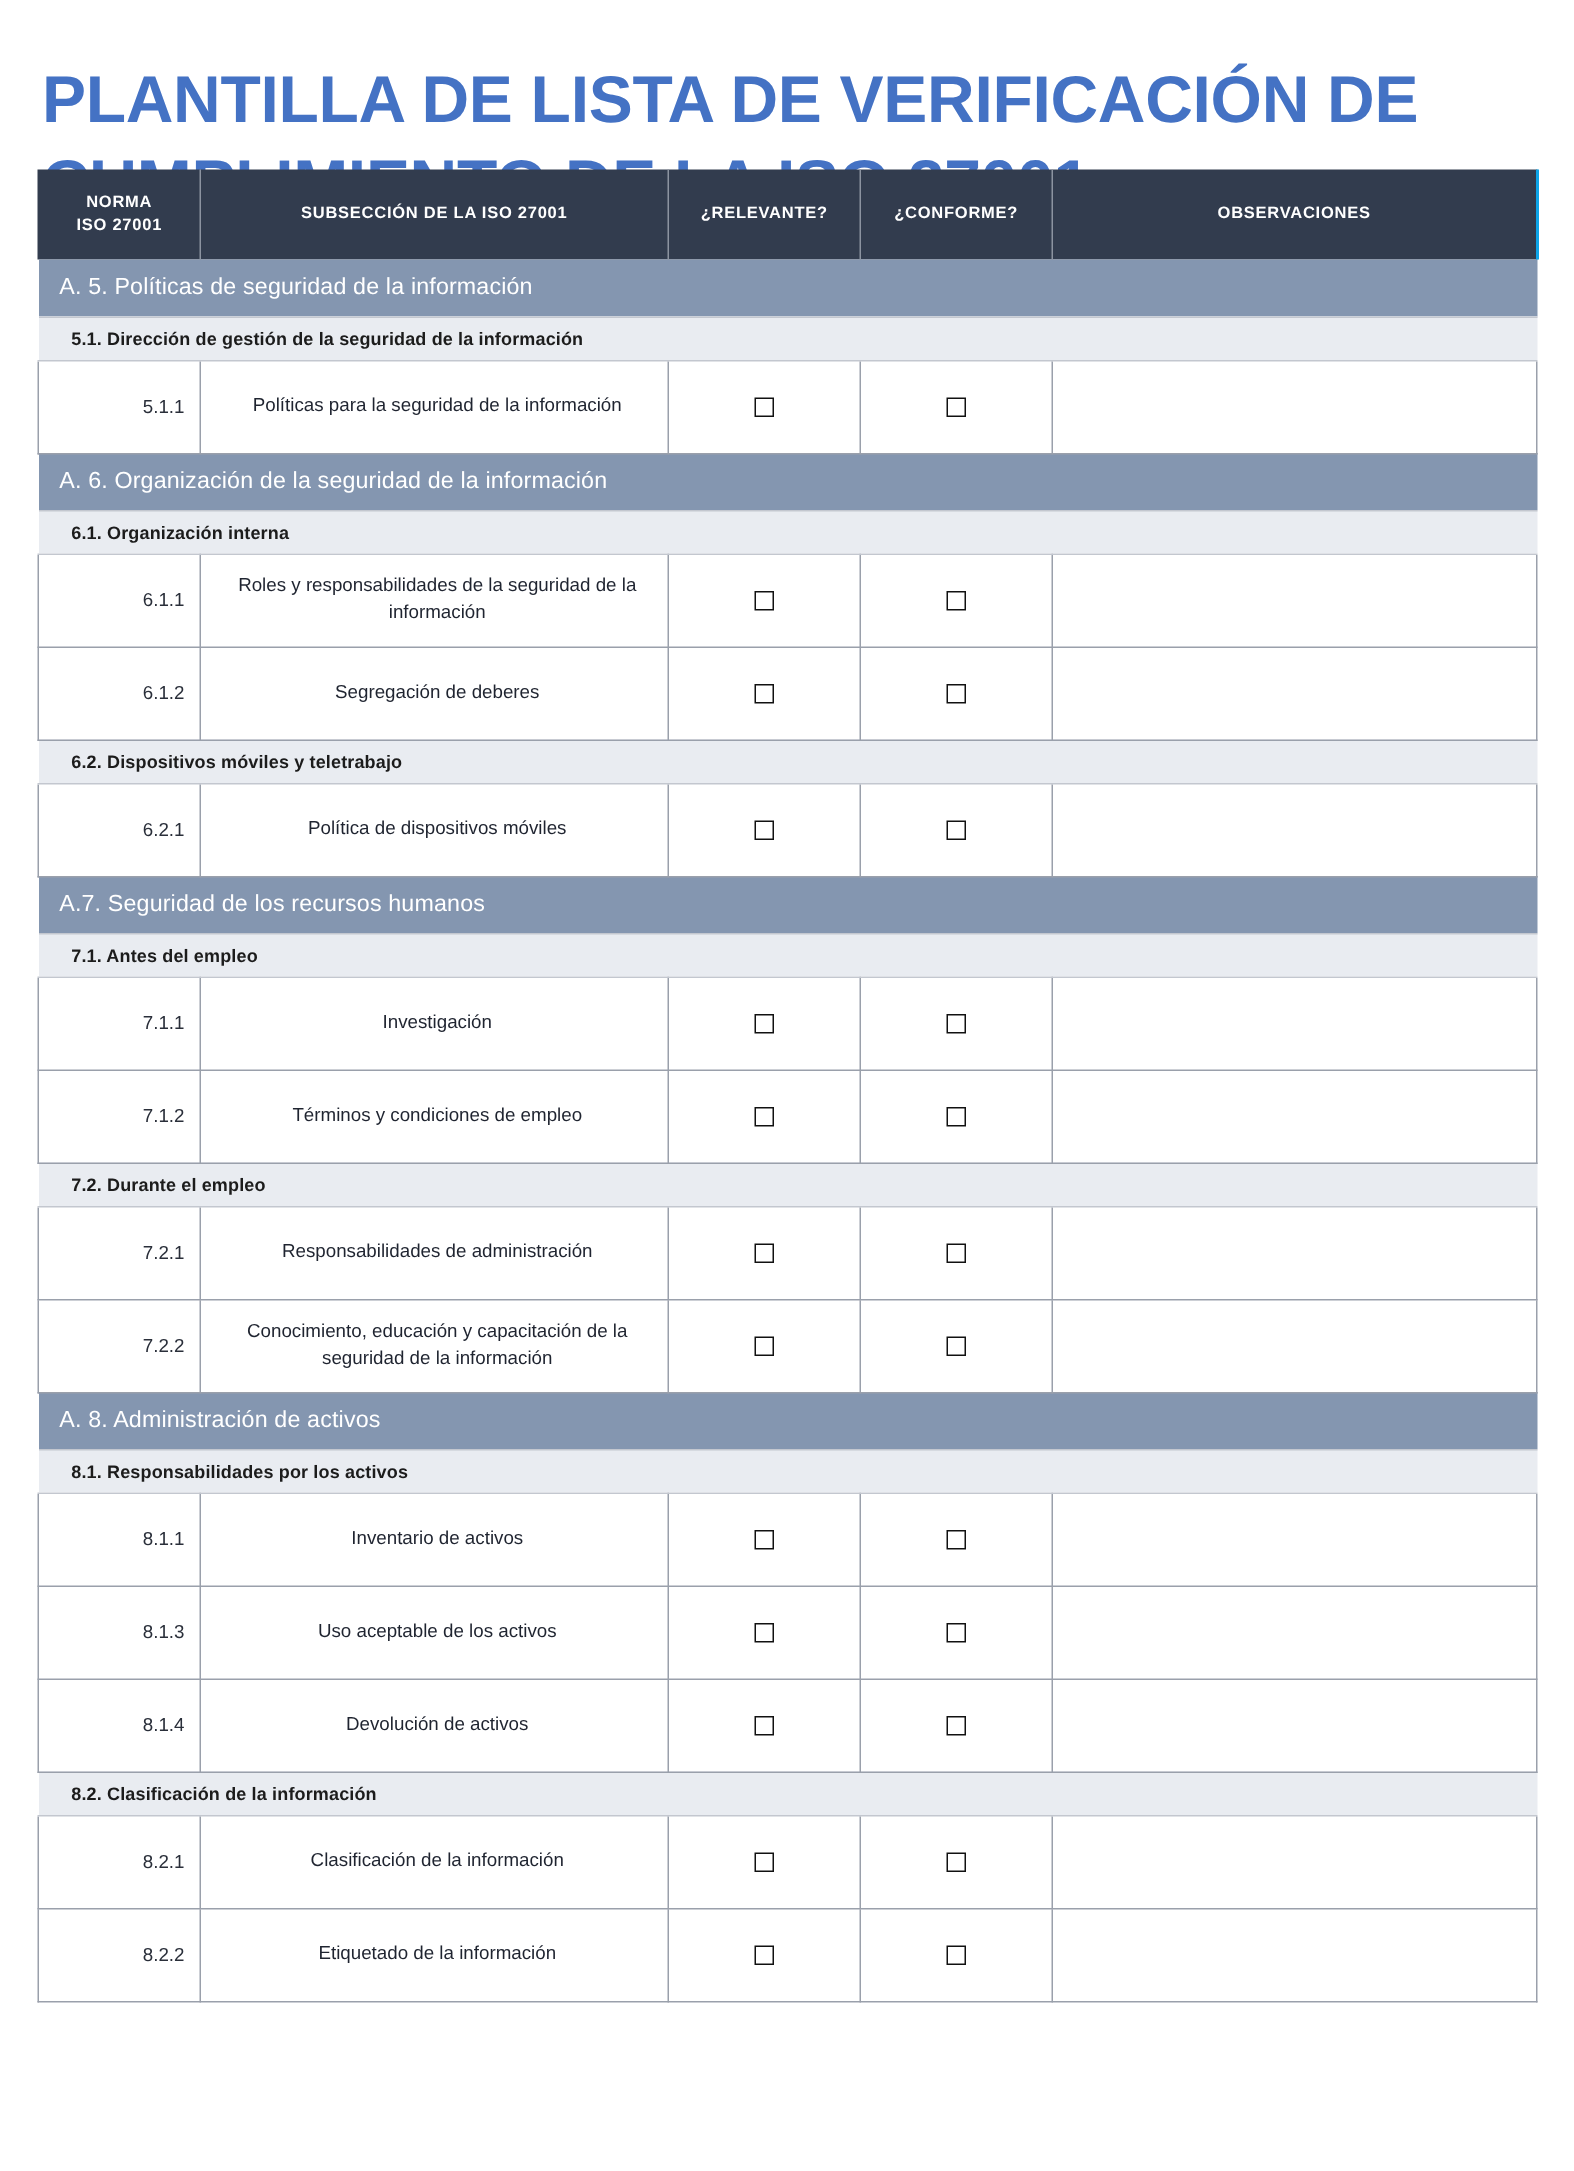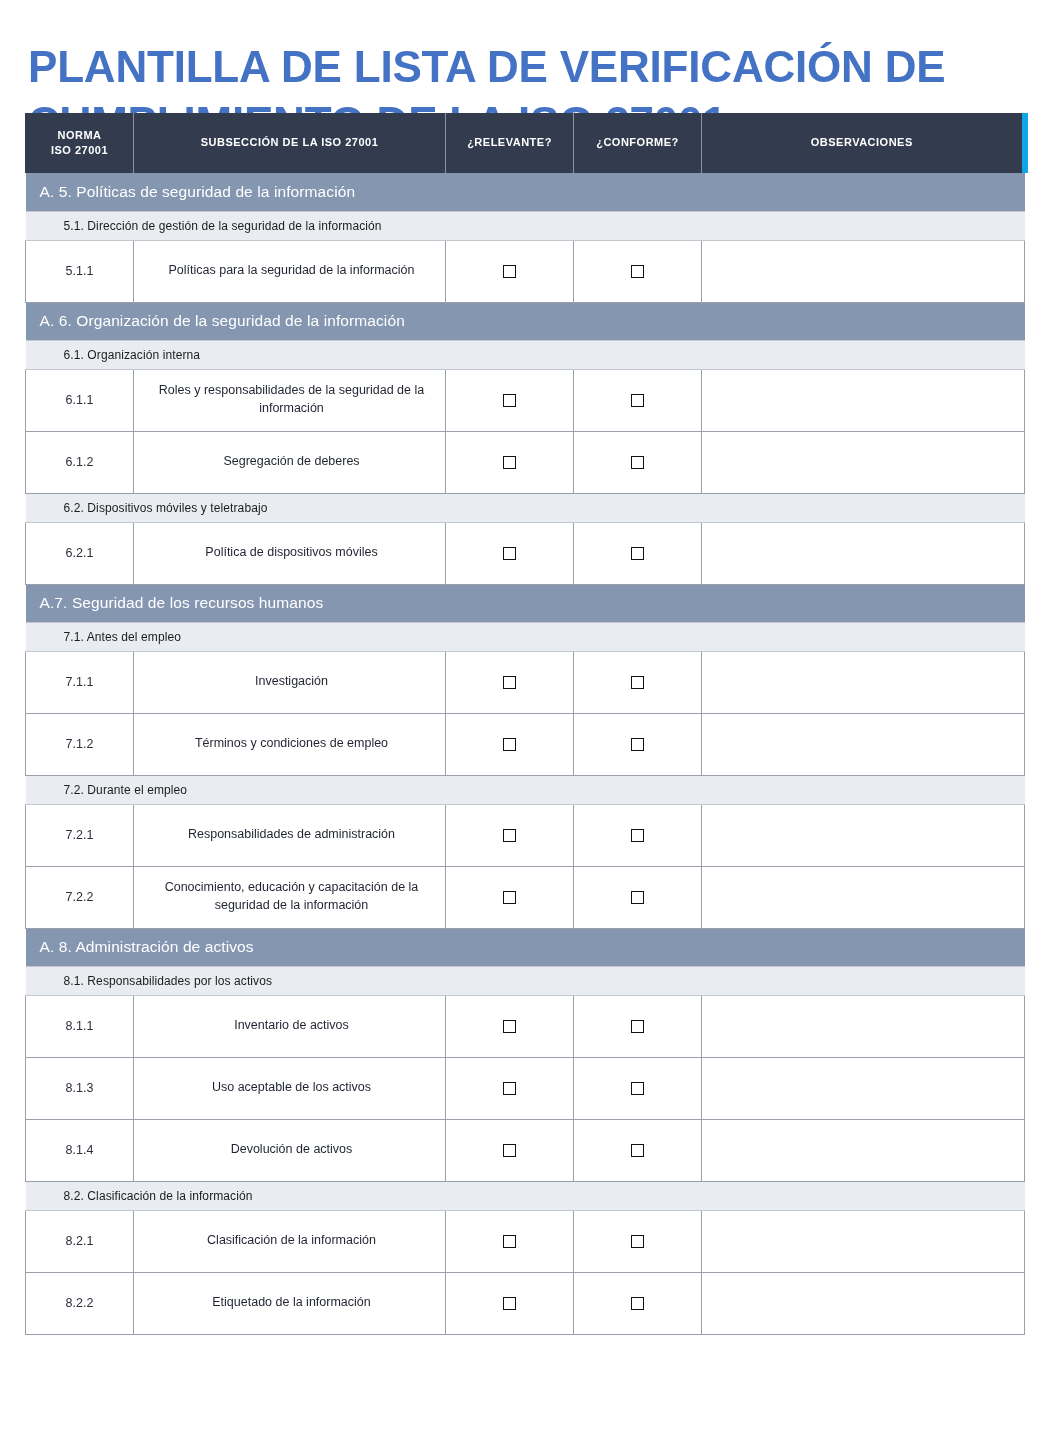--- a/index.html
+++ b/index.html
@@ -61,60 +61,60 @@
     letter-spacing: 0.5px;
     text-align: center;
     vertical-align: middle;
     padding: 14px 6px;
     height: 60px;
     border-right: 1px solid #8c93a0;
     border-left: 1px solid #323c4e;
     text-transform: uppercase;
     line-height: 1.4;
   }
-  thead th:last-child { border-right: 6px solid #0ea5e9; }
+  thead th:last-child { border-right: 2px solid #0ea5e9; }
 
   
   tr.section-row td {
     background: #8496b0;
     color: #ffffff;
     font-size: 15.5px;
     font-weight: normal;
     padding: 9px 14px;
     height: 38px;
     border: none;
     letter-spacing: 0.1px;
     margin-left: 12px;
   }
 
   
   tr.subsection-row td {
     background: #e9ecf1;
     color: #1c1c1c;
     font-size: 12px;
-    font-weight: normal;
-    padding: 7px 14px 7px 38px;
+    font-weight: bold;
+    padding: 7px 14px 7px 22px;
     height: 29px;
     border-top: 1px solid #c3c7cf;
     border-bottom: 1px solid #c3c7cf;
     letter-spacing: 0.1px;
   }
 
   
   tr.item-row td {
     background: #ffffff;
     border: 1px solid #9aa0ab;
     height: 62px;
     vertical-align: middle;
     font-size: 12.5px;
     color: #1f2430;
     padding: 6px 10px;
   }
   tr.item-row td.cell-norma {
-    text-align: center;
+    text-align: right;
     font-size: 12.5px;
     color: #2a2f3a;
   }
   tr.item-row td.cell-subseccion {
     text-align: center;
     padding-left: 14px;
     line-height: 1.42;
   }
   tr.item-row td.cell-check {
     text-align: center;

